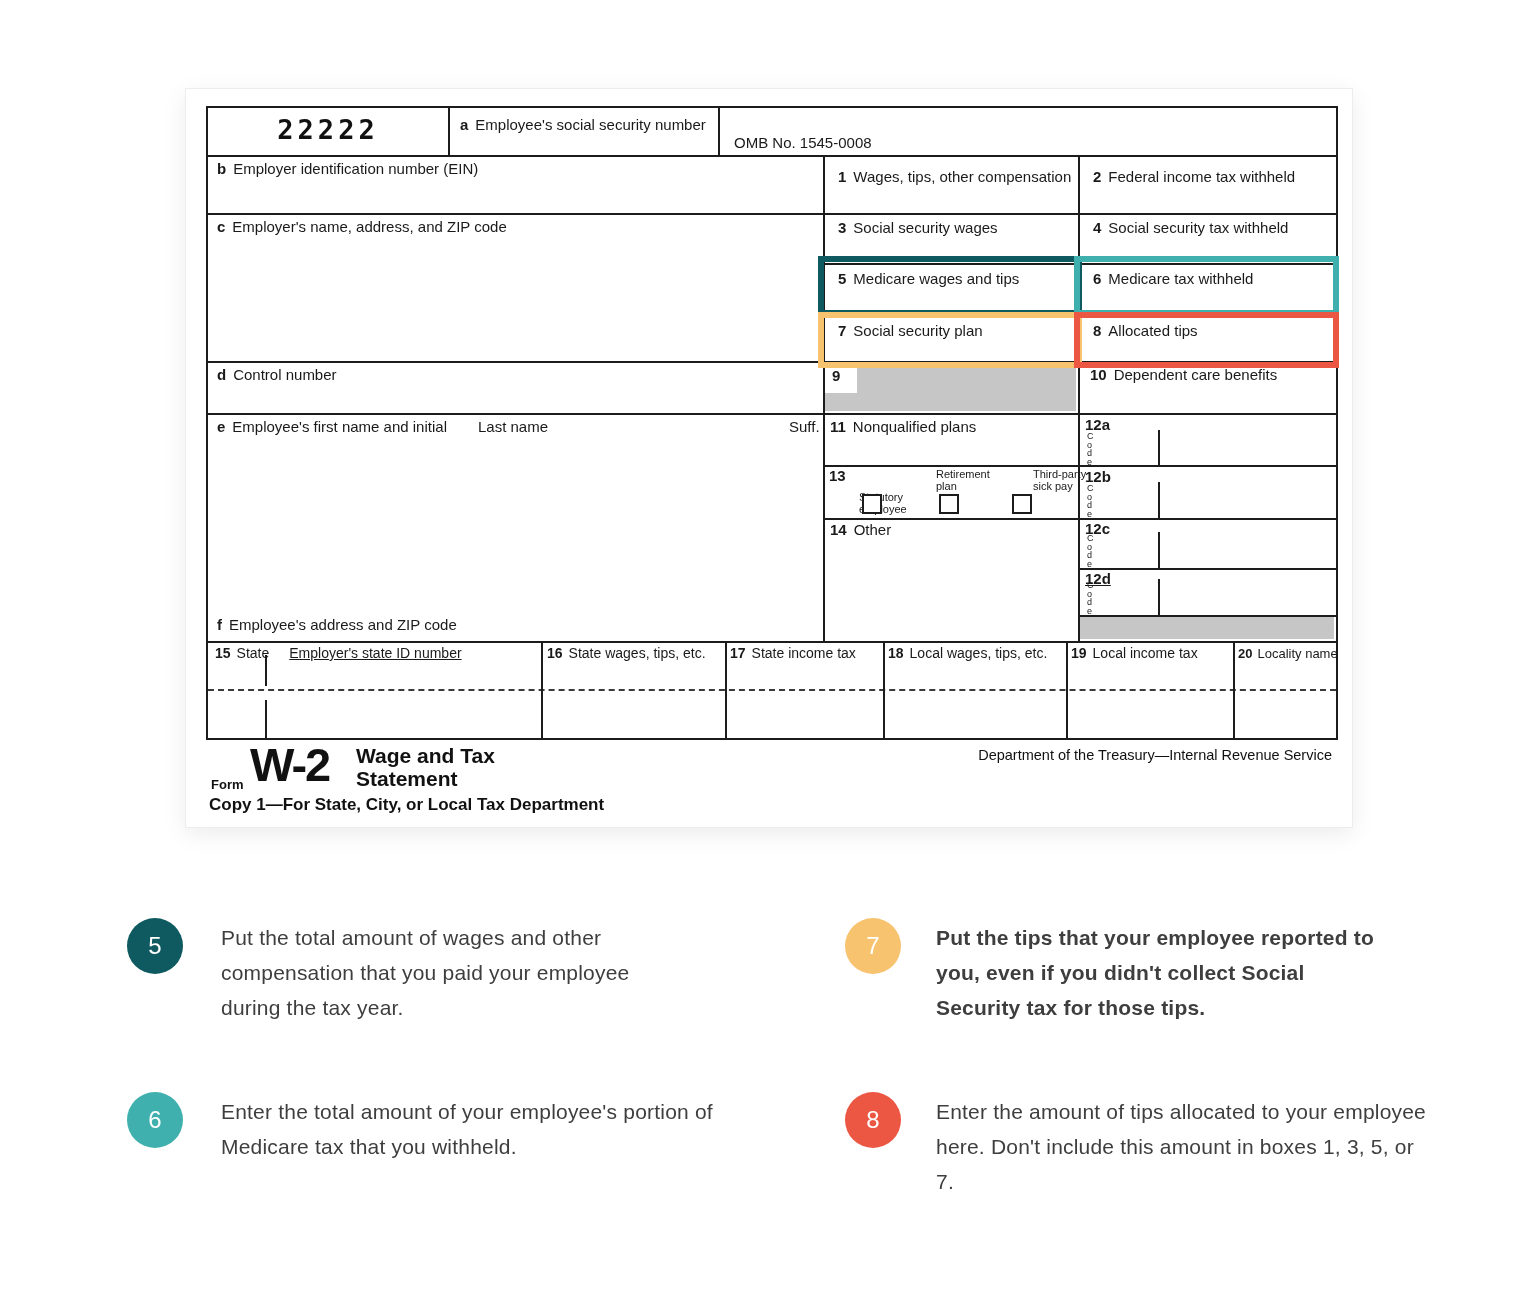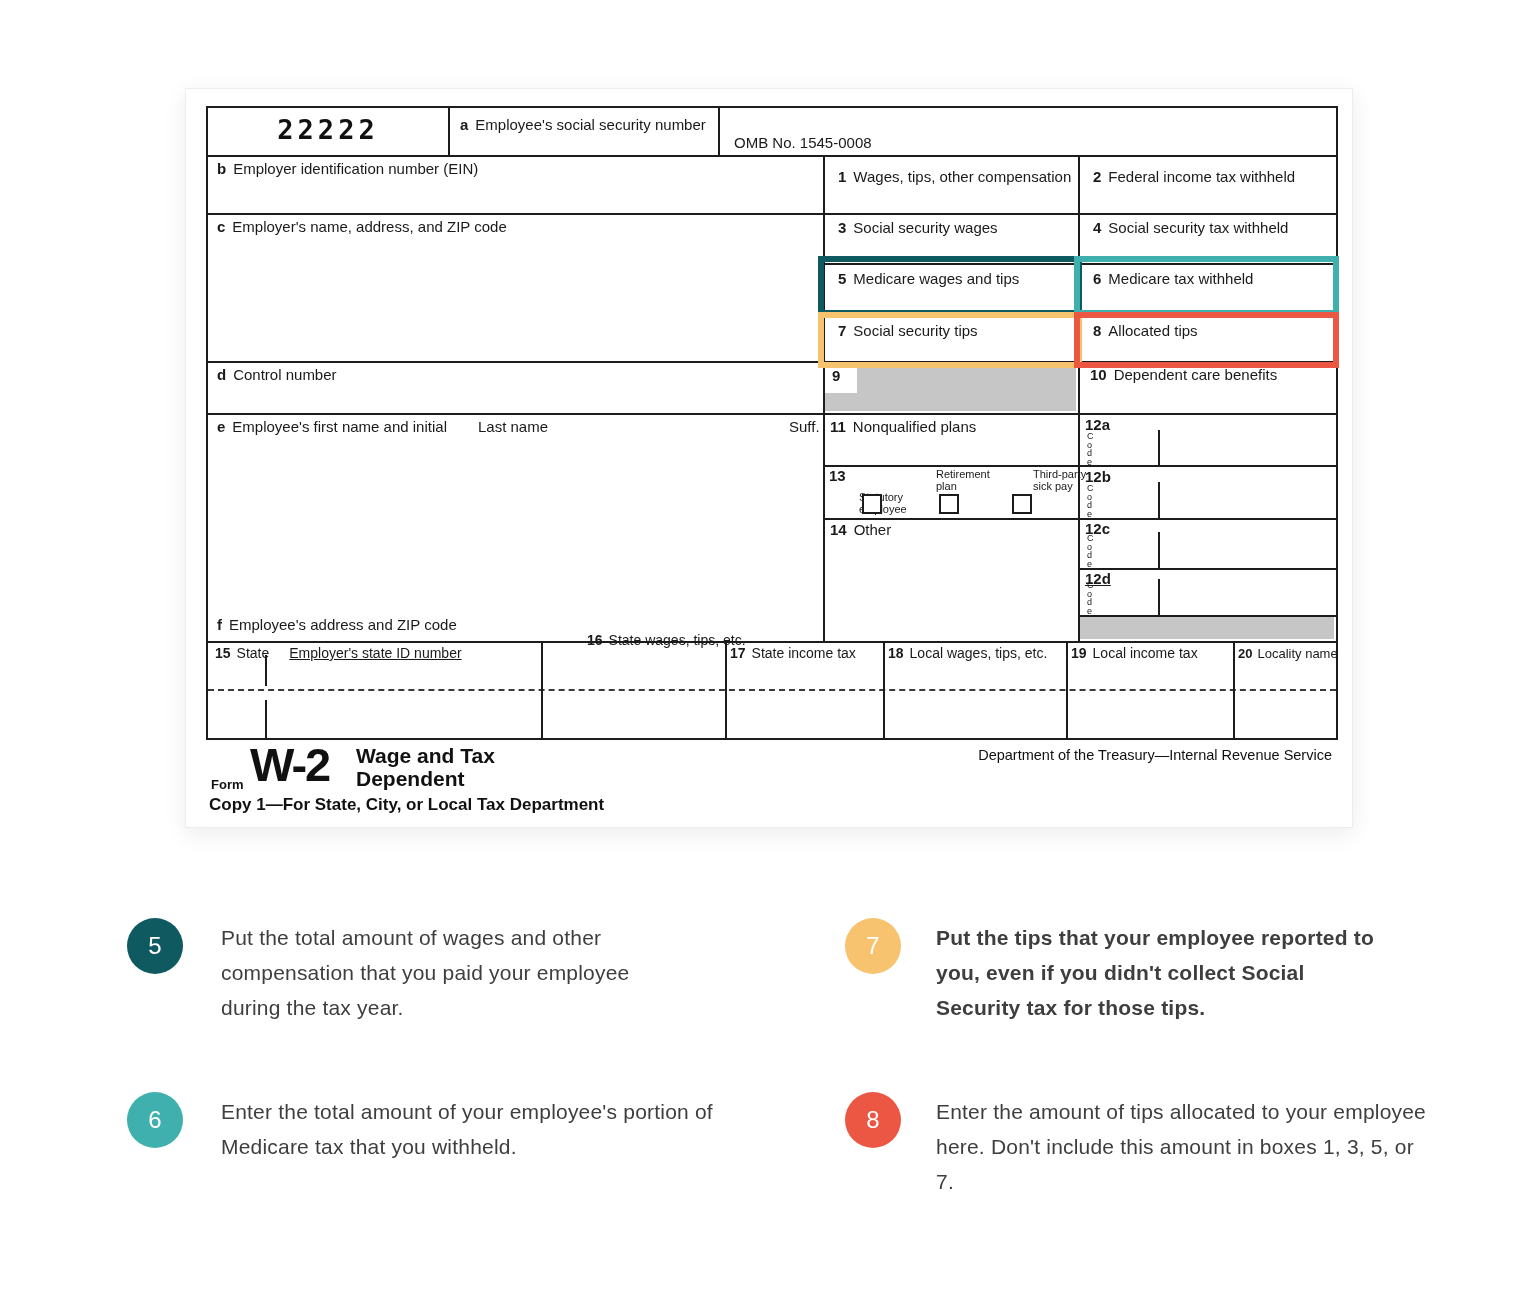--- a/index.html
+++ b/index.html
@@ -147,21 +147,21 @@
     <div class="lbl" style="left:630px;top:162px;">
         <b>5</b>
         <span>Medicare wages and tips</span>
       </div>
     <div class="lbl" style="left:885px;top:162px;">
         <b>6</b>
         <span>Medicare tax withheld</span>
       </div>
     <div class="lbl" style="left:630px;top:214px;">
         <b>7</b>
-        <span>Social security tips</span>
+        <span>Social security plan</span>
       </div>
     <div class="lbl" style="left:885px;top:214px;">
         <b>8</b>
         <span>Allocated tips</span>
       </div>
     <div class="lbl" style="left:882px;top:258px;">
         <b>10</b>
         <span>Dependent care benefits</span>
       </div>
     <div class="lbl" style="left:622px;top:310px;">
@@ -199,21 +199,21 @@
     <div class="lbl" style="left:877px;top:462px;text-decoration:underline;">
         <b>12d</b>
       </div>
     <div class="code" style="left:879px;top:473px;">Code</div>
 
     <div class="lbl sm" style="left:7px;top:537px;">
         <b>15</b>
         <span>State</span>
         <span style="margin-left:14px;text-decoration:underline;">Employer's state ID number</span>
       </div>
-    <div class="lbl sm" style="left:339px;top:524px;margin-left:40px;">
+    <div class="lbl sm" style="left:339px;top:537px;">
         <b>16</b>
         <span>State wages, tips, etc.</span>
       </div>
     <div class="lbl sm" style="left:522px;top:537px;">
         <b>17</b>
         <span>State income tax</span>
       </div>
     <div class="lbl sm" style="left:680px;top:537px;">
         <b>18</b>
         <span>Local wages, tips, etc.</span>
@@ -225,21 +225,21 @@
     <div class="lbl xs" style="left:1030px;top:538px;">
         <b>20</b>
         <span>Locality name</span>
       </div>
   </div>
 
   <div class="f-formword">Form</div>
   <div class="f-w2">W-2</div>
   <div class="f-title">
     <div>Wage and Tax</div>
-    <div>Dependent</div>
+    <div>Statement</div>
   </div>
   <div class="f-dept">Department of the Treasury—Internal Revenue Service</div>
   <div class="f-copy">Copy 1—For State, City, or Local Tax Department</div>
 </div>
 
 <div>
   <div class="co-circle" style="left: 127px; top: 918px; background-color: rgb(14, 90, 96);">
       <span>5</span>
     </div>
   <div class="co-text" style="left:221px;top:920px;width:437px;">Put the total amount of wages and other compensation that you paid your employee during the tax year.</div>

